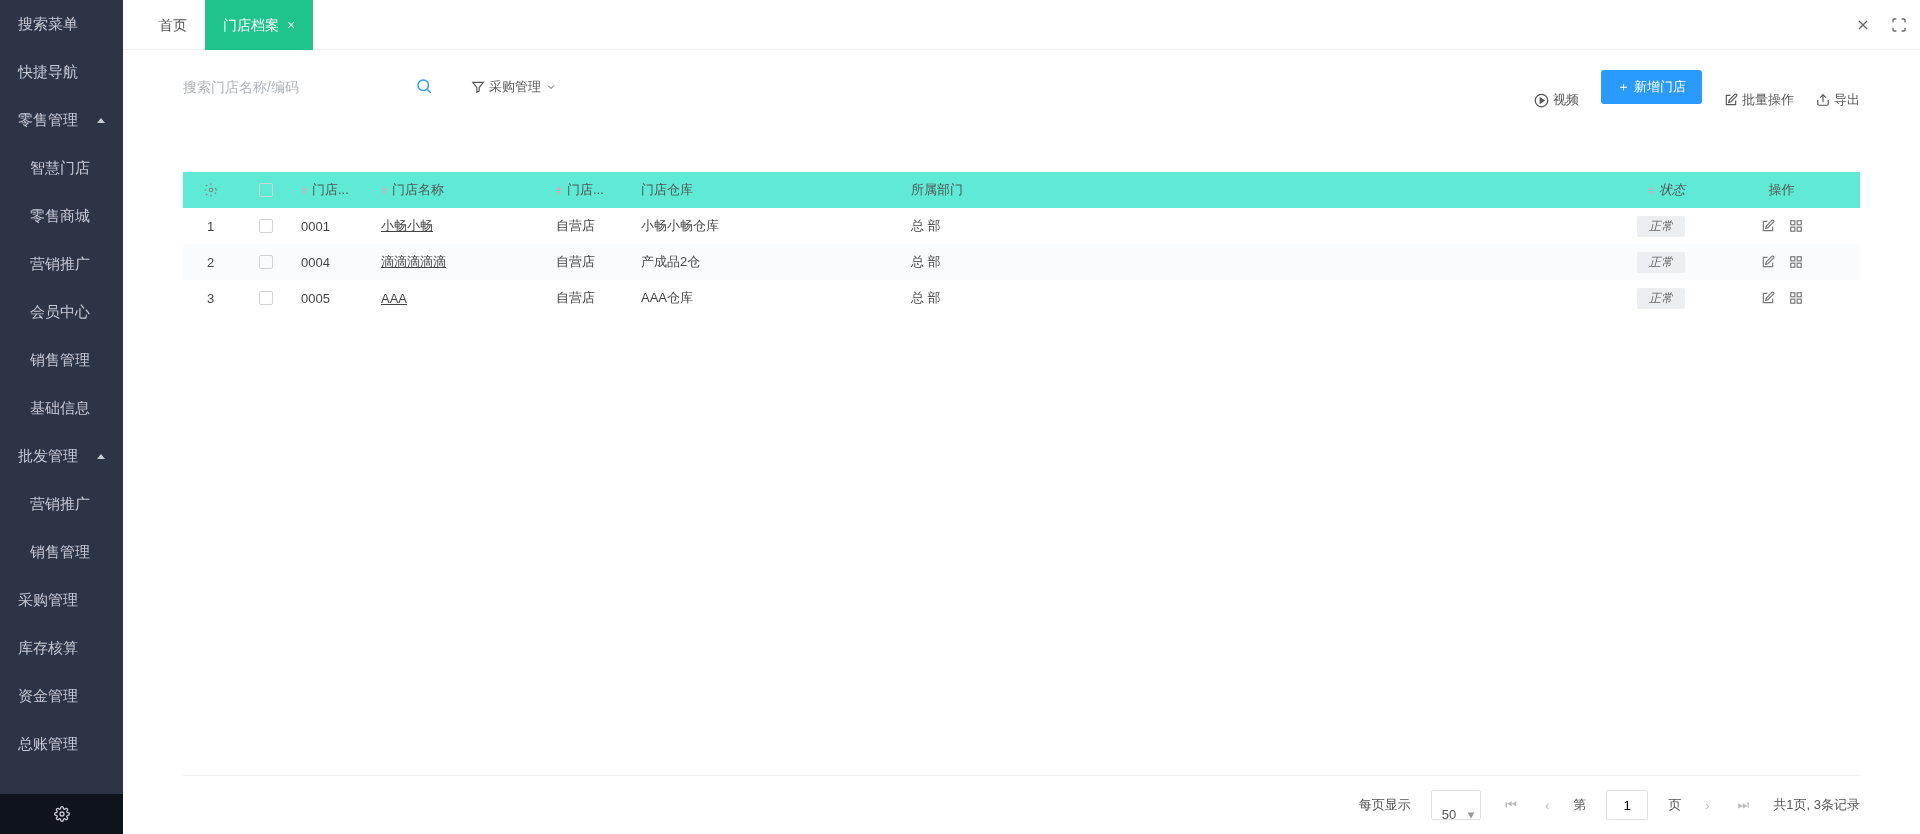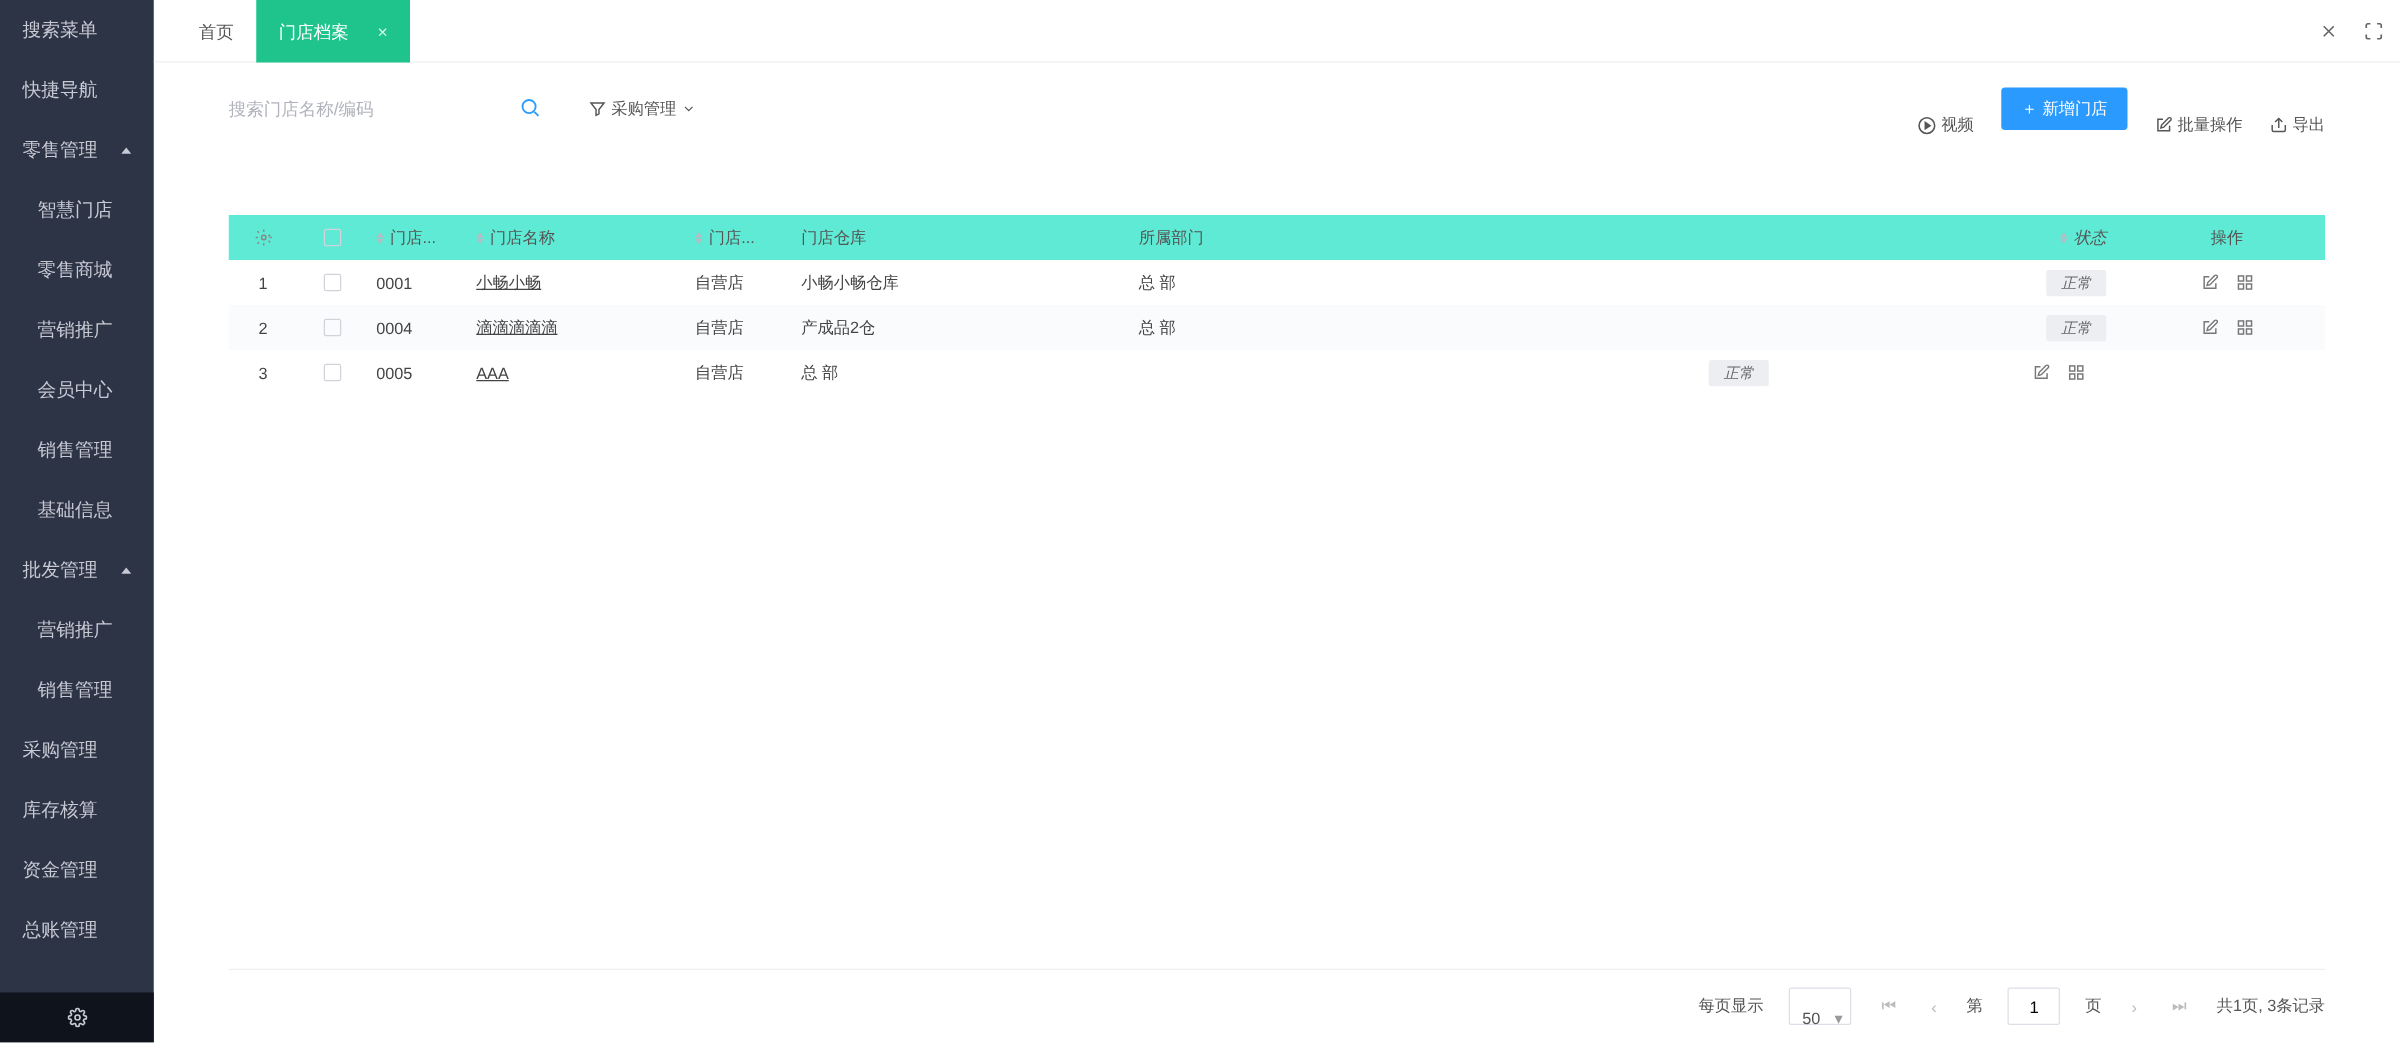--- a/index.html
+++ b/index.html
@@ -6,21 +6,21 @@
 body { display:flex; width:1920px; height:834px; background:#fff; color:#333; font-size:13px; overflow:hidden; }
 .sidebar { width:123px; background:#2d3446; color:#c7c9d3; display:flex; flex-direction:column; flex-shrink:0; }
 .side-item { height:48px; display:flex; align-items:center; padding:0 18px; cursor:pointer; font-size:15px; }
 .side-item.group { justify-content:space-between; }
 .side-item.sub { padding-left:30px; }
 .side-bottom { margin-top:auto; height:40px; background:#0f131b; display:flex; align-items:center; justify-content:center; }
 .arrow-up { width:0; height:0; border-left:4px solid transparent; border-right:4px solid transparent; border-bottom:5px solid #c7c9d3; }
 .main { flex:1; display:flex; flex-direction:column; position:relative; }
 .tabbar { height:50px; display:flex; align-items:center; border-bottom:1px solid #edf0f4; padding-left:18px; padding-right:50px; gap:0; position:relative; }
 .tab { height:50px; line-height:50px; padding:0 18px; font-size:14px; color:#555; cursor:pointer; }
-.tab.active { background:#1fc48d; color:#fff; display:flex; align-items:center; gap:23px; }
+.tab.active { background:#1fc48d; color:#fff; display:flex; align-items:center; gap:8px; }
 .tab-close { color:#d6f3ea; }
 .tab-right { position:absolute; right:10px; display:flex; align-items:center; gap:14px; }
 .ico-btn { width:22px; height:22px; display:flex; align-items:center; justify-content:center; cursor:pointer; color:#666; }
 .content { padding:0 60px 0 60px; display:flex; flex-direction:column; flex:1;gap:48px; }
 .toolbar { display:flex; align-items:center; height:74px; }
 .search-wrap { position:relative; width:250px; }
 .search-input { width:100%; height:32px; border:none; border-bottom:1px solid transparent; padding:0 30px 0 0; outline:none; font-size:14px; color:#333; }
 .search-input::placeholder { color:#b0b3bc; }
 .search-icon { position:absolute; right:0; top:6px; color:#2a9cff; }
 .more-filter { margin-left:38px; display:flex; align-items:center; gap:4px; color:#555; cursor:pointer; }
@@ -287,20 +287,21 @@
       <div class="tr">
         <div class="cell c-gear" style="justify-content:center">3</div>
         <div class="cell c-chk">
             <span class="chk"></span>
           </div>
         <div class="cell c-code">0005</div>
         <div class="cell c-name">
             <span class="link">AAA</span>
           </div>
         <div class="cell c-type">自营店</div>
+        <div class="cell c-wh">AAA仓库</div>
         <div class="cell c-dept">总 部</div>
         <div class="cell c-stat">
             <span class="badge">正常</span>
           </div>
         <div class="cell c-ops">
             <div class="op-icons">
               <span>
                 <svg width="14" height="14" viewBox="0 0 24 24" fill="none" stroke="#777" stroke-width="2">
                   <path d="M11 4H4v16h16v-7"></path>
                   <path d="M18.5 2.5a2 2 0 1 1 3 3L12 15l-4 1 1-4z"></path>

